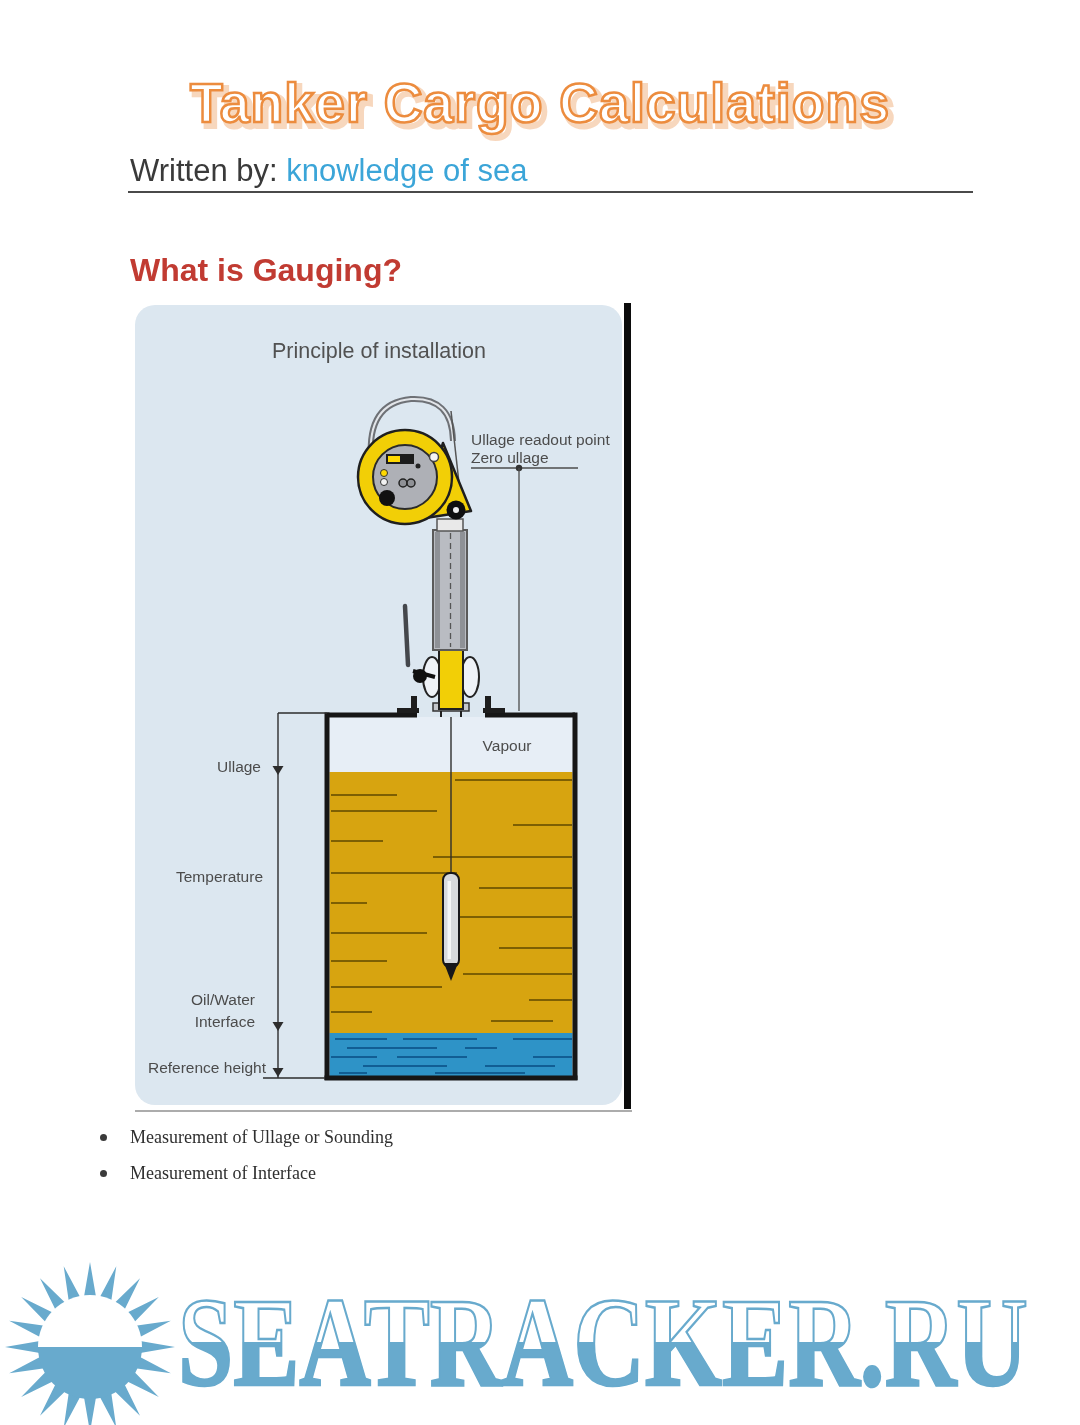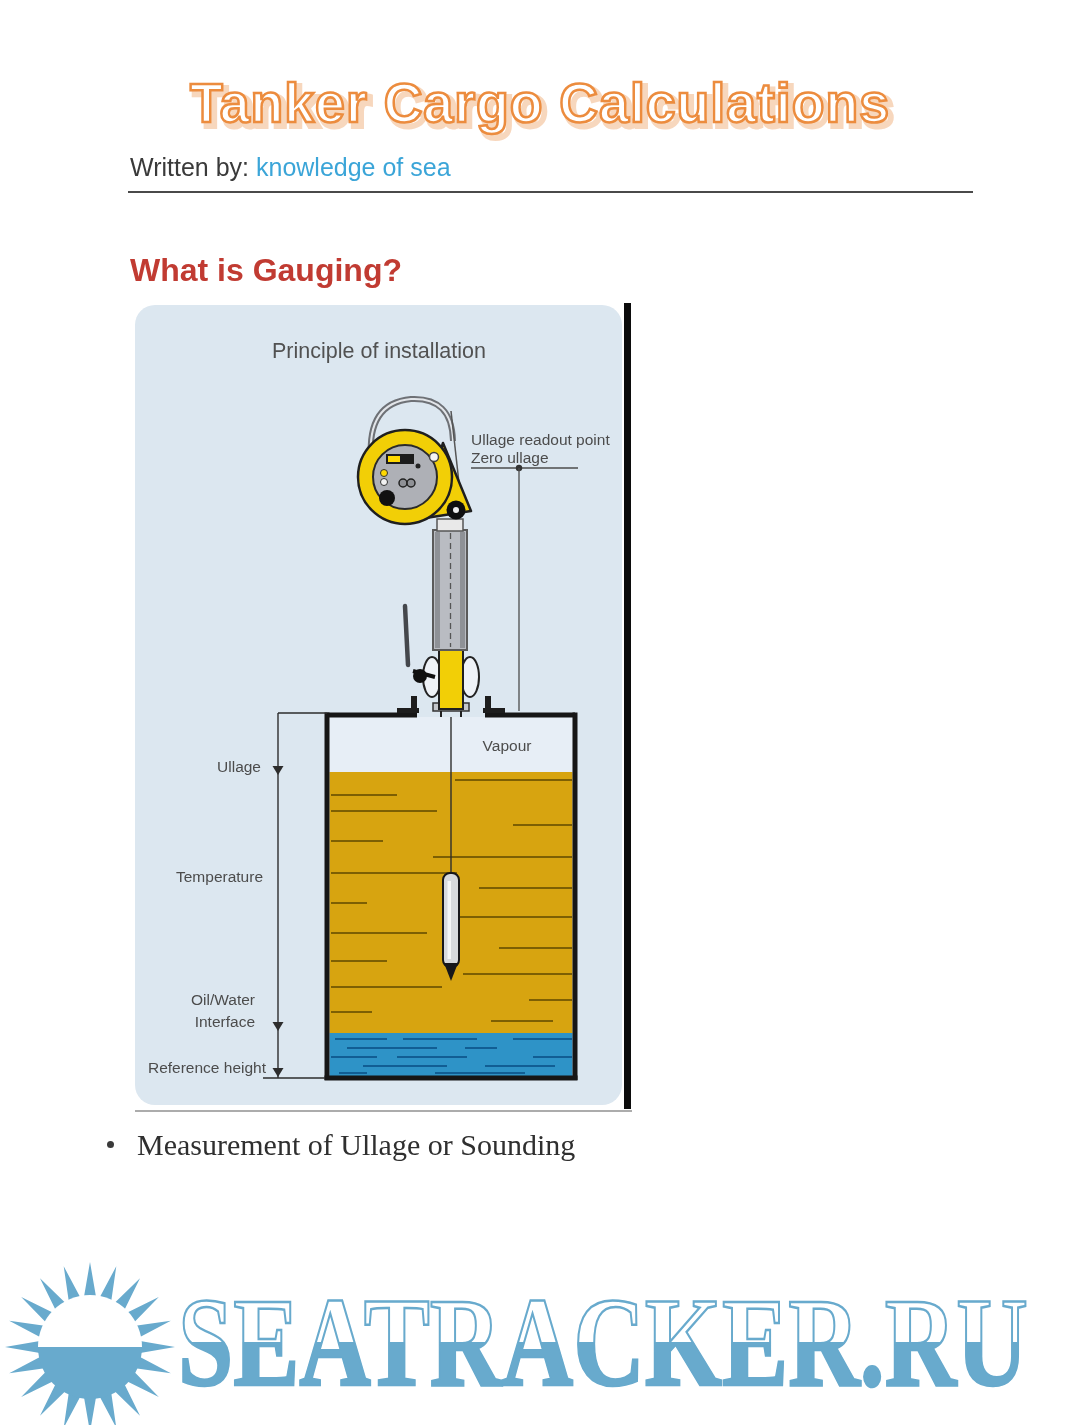--- a/index.html
+++ b/index.html
@@ -1,21 +1,21 @@
 <!DOCTYPE html>
 <html style="--title-orange: #ec8c3e; --title-glow: #f3bd92; --heading-red: #c13b32; --link-blue: #3ba5d8; --byline-dark: #3a3a3a; --figure-bg: #dce7f0; --figure-inner: #e7eef6; --oil: #d7a410; --oil-line: #7d5f03; --water: #2e93c7; --water-line: #115e94; --gauge-yellow: #f2cf06; --label-gray: #4c4c4c; --watermark-blue: #68aacd;"><head>
 <meta charset="utf-8">
 <style>
   html,body{margin:0;padding:0;background:#fff;}
   .page{position:relative;width:1080px;height:1425px;background:#ffffff;overflow:hidden;
         font-family:"Liberation Sans",sans-serif;}
   .abs{position:absolute;}
 
   
-  .byline{left:130px;top:153px;font-size:25px;color:var(--byline-dark);}
+  .byline{left:130px;top:153px;font-size:31px;color:var(--byline-dark);}
   .byline a{color:var(--link-blue);text-decoration:none;cursor:pointer;}
   .rule{left:128px;top:191px;width:845px;height:0;border-top:2px solid #4a4a4a;}
   .section-heading{left:130px;top:252px;font-size:32px;font-weight:bold;color:var(--heading-red);}
 
   
   .figure-bar{left:624px;top:303px;width:7px;height:806px;background:#0c0c0c;}
   .figure-bottom{left:135px;top:1110px;width:497px;height:2px;background:rgba(70,70,70,.45);}
 
   
   .c-figbg{fill:var(--figure-bg);}
@@ -24,22 +24,22 @@
   .c-water{fill:var(--water);}
   .c-yellow{fill:var(--gauge-yellow);stroke:#1f1f1f;}
   .ol{stroke:var(--oil-line);stroke-width:2.2;}
   .wl{stroke:var(--water-line);stroke-width:2;}
   .lbl{font-family:"Liberation Sans",sans-serif;font-size:15.5px;fill:var(--label-gray);}
   .figtitle{font-family:"Liberation Sans",sans-serif;font-size:21.5px;fill:#515151;}
   .dim{stroke:#2d2d2d;stroke-width:1.4;}
   .wall{stroke:#161616;stroke-width:5;}
 
   
-  .bullets{left:90px;top:1122px;width:760px;list-style:none;margin:7px;padding:0;
-           font-family:"Liberation Serif",serif;font-size:30px;color:#2f2f2f;}
+  .bullets{left:90px;top:1122px;width:760px;list-style:none;margin:0;padding:0;
+           font-family:"Liberation Serif",serif;font-size:18px;color:#2f2f2f;}
   .bullets li{position:relative;padding-left:40px;margin-bottom:5px;line-height:31px;}
   .bullets li::before{content:"";position:absolute;left:10px;top:12px;width:7px;height:7px;
            border-radius:50%;background:#3a3a3a;}
 
   
   .wm-text text{font-family:"Liberation Serif",serif;font-weight:bold;}
   .wm-outline{fill:#ffffff;stroke:var(--watermark-blue);stroke-width:2.5px;}
   .wm-solid{fill:var(--watermark-blue);stroke:var(--watermark-blue);stroke-width:1px;}
   .c-wm{fill:var(--watermark-blue);}
 
@@ -194,20 +194,21 @@
     <text class="lbl" x="120" y="700" text-anchor="end">Oil/Water</text>
     <text class="lbl" x="120" y="722" text-anchor="end">Interface</text>
     <text class="lbl" x="131" y="768" text-anchor="end">Reference height</text>
   </svg>
 
   <div class="abs figure-bar"></div>
   <div class="abs figure-bottom"></div>
 
   <ul class="abs bullets">
     <li>Measurement of Ullage or Sounding</li>
+    <li>Measurement of Interface</li>
   </ul>
 
   <svg class="abs" style="left:2px;top:1259px;" width="176" height="176" viewBox="0 0 176 176">
     <polygon class="c-wm" points="88.0,3.0 95.0,43.6 114.3,7.2 108.4,47.9 138.0,19.2 119.8,56.2 156.8,38.0 128.1,67.6 168.8,61.7 132.4,81.0 173.0,88.0 132.4,95.0 168.8,114.3 128.1,108.4 156.8,138.0 119.8,119.8 138.0,156.8 108.4,128.1 114.3,168.8 95.0,132.4 88.0,173.0 81.0,132.4 61.7,168.8 67.6,128.1 38.0,156.8 56.2,119.8 19.2,138.0 47.9,108.4 7.2,114.3 43.6,95.0 3.0,88.0 43.6,81.0 7.2,61.7 47.9,67.6 19.2,38.0 56.2,56.2 38.0,19.2 67.6,47.9 61.7,7.2 81.0,43.6"></polygon>
     <path d="M 36 88 A 52 52 0 0 0 140 88 Z" class="c-wm"></path>
     <path d="M 36 88 A 52 52 0 0 1 140 88 Z" fill="#ffffff"></path>
   </svg>
 
   <svg class="abs wm-text" style="left:166px;top:1288px;" width="875" height="115" viewBox="0 0 875 115">
     <defs>

